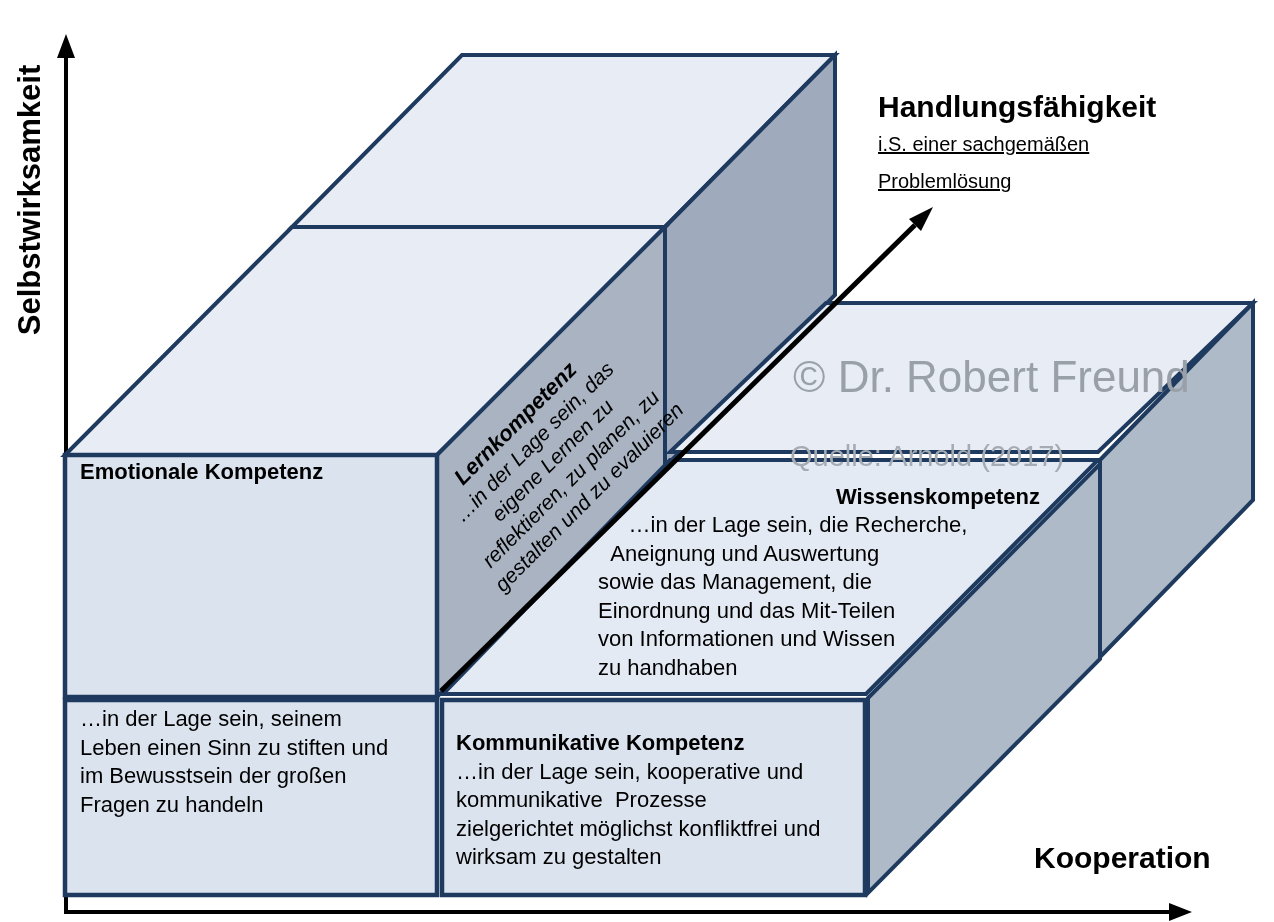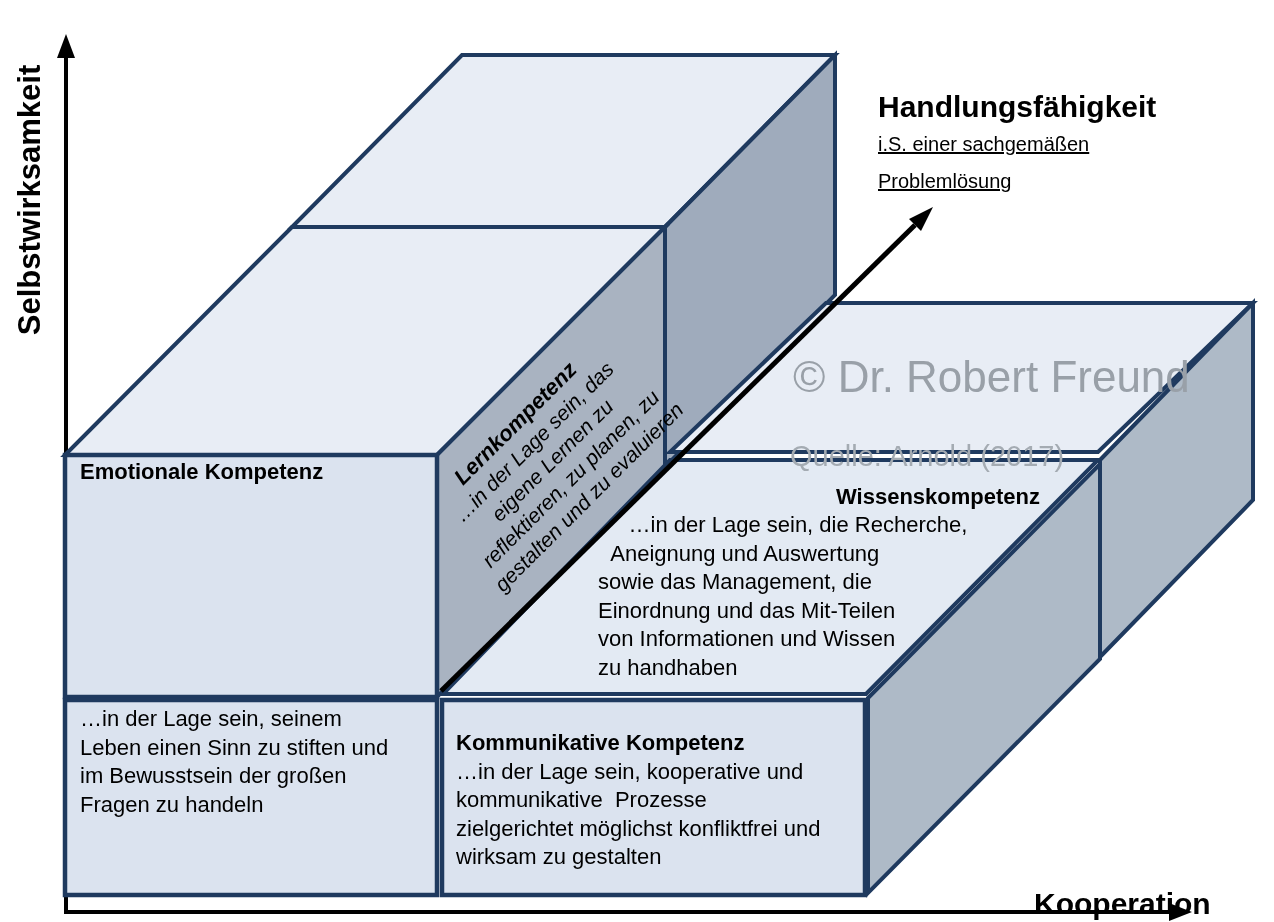--- a/index.html
+++ b/index.html
@@ -34,21 +34,21 @@
     left:552px; top:460px; width:380px; text-align:center; font-style:italic;
     transform:translate(-50%,-50%) rotate(-45deg);
   }
   .lern-text .btitle { font-size:22px; line-height:27px; }
   .lern-text .bbody { font-size:21px; line-height:26px; white-space:pre-line; }
 
   .z-label { left:878px; top:88px; }
   .z-title { font-size:30px; line-height:38px; font-weight:bold; white-space:pre; }
   .z-sub { font-size:20px; line-height:37px; white-space:pre-line;text-decoration:underline; }
 
-  .x-label { left:1034px; top:887px; font-size:30px; font-weight:bold; white-space:nowrap; }
+  .x-label { left:1034px; top:841px; font-size:30px; font-weight:bold; white-space:nowrap; }
   .y-label {
     left:30px; top:200px; font-size:31px; font-weight:bold; white-space:nowrap;
     transform:translate(-50%,-50%) rotate(-90deg);
   }
   .wm1 { left:793px; top:352px; font-size:44px; color:var(--watermark-1,#99a0a8); white-space:nowrap; }
   .wm2 { left:790px; top:399px; font-size:29px; color:var(--watermark-2,#a4abb2); white-space:nowrap;margin-top:41px; }
 </style>
 </head>
 <body>
 

